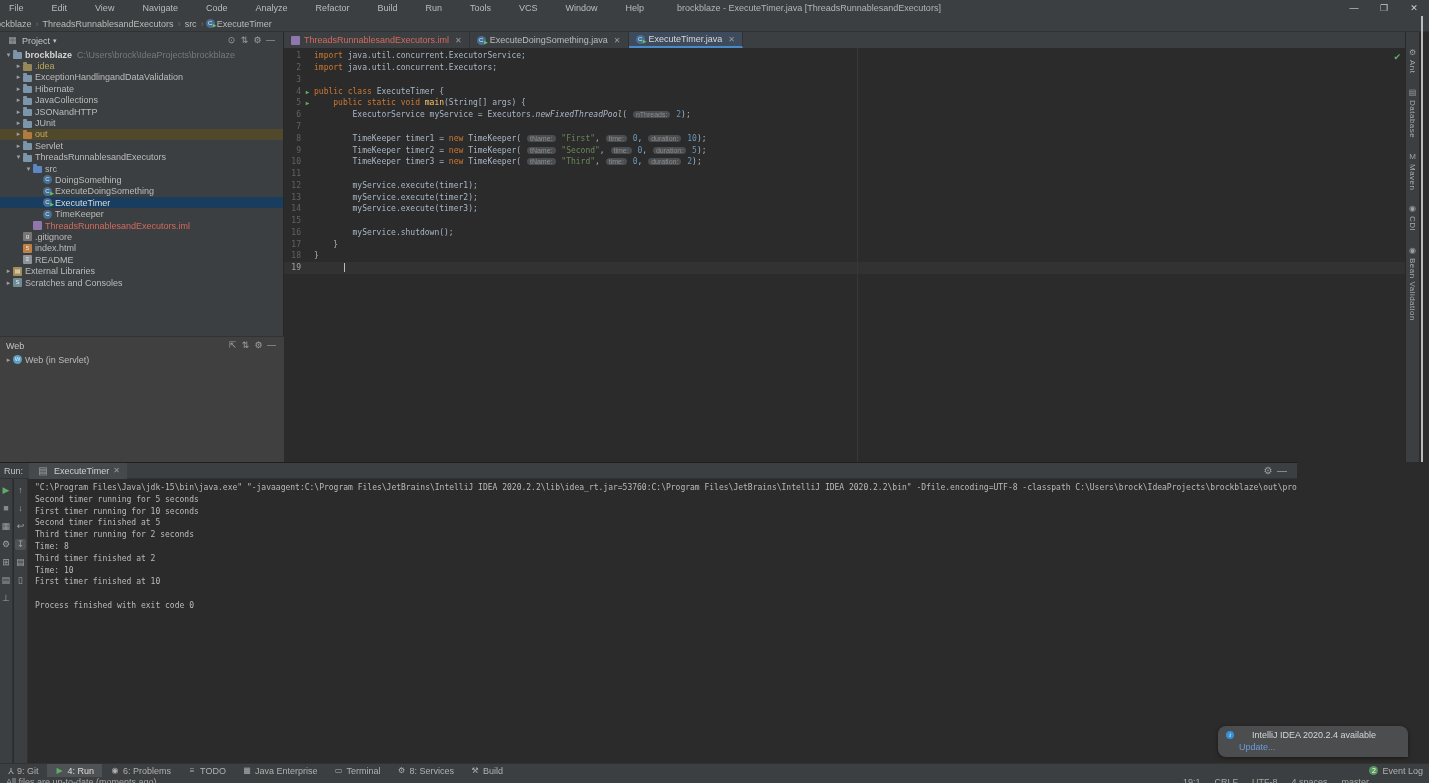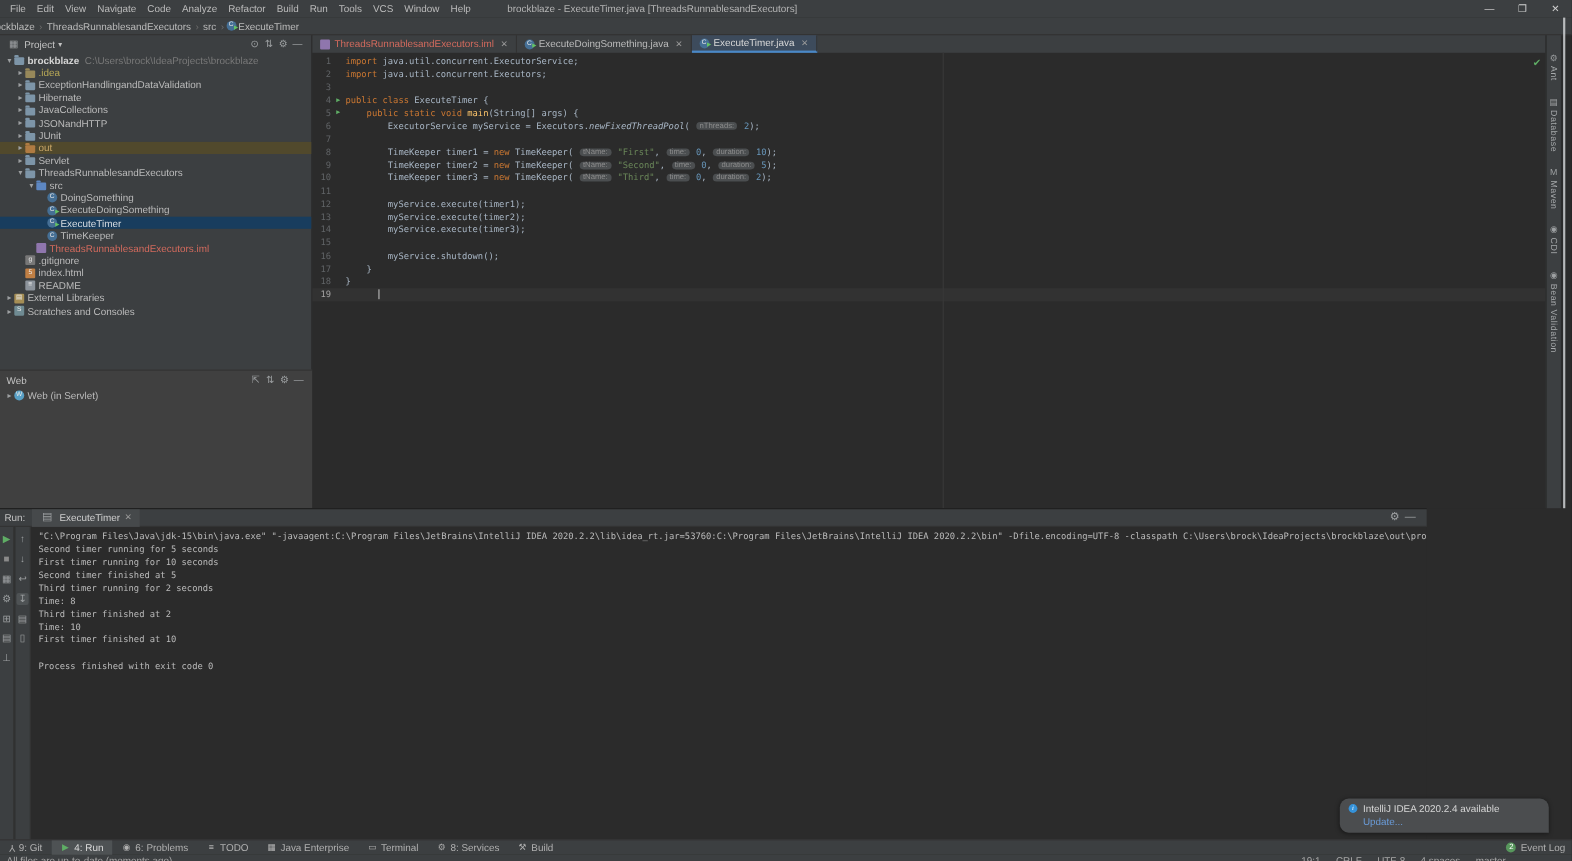--- a/index.html
+++ b/index.html
@@ -2,21 +2,21 @@
 <html><head>
 <meta charset="utf-8">
 <style>
   * { margin:0; padding:0; box-sizing:border-box; }
   html,body { background:#1e1e1e; }
   body { font-family:"Liberation Sans", sans-serif; }
   .app { position:relative; width:1429px; height:783px; overflow:hidden; background:#2b2b2b; color:#bbbbbb; }
 
   
   .titlebar { position:absolute; left:0; top:0; width:1429px; height:16px; background:#3c3f41; display:flex; align-items:center; font-size:9px; color:#bbbbbb; }
-  .menus { display:flex; gap:0; padding-left:4px; }
+  .menus { display:flex; gap:18px; padding-left:4px; }
   .menu-item { padding:1px 5px; cursor:default; }
   .win-title { margin-left:28px; color:#b4b4b4; }
   .win-controls { position:absolute; right:0; top:0; height:16px; display:flex; }
   .win-btn { width:30px; height:16px; display:flex; align-items:center; justify-content:center; font-size:9px; color:#cfcfcf; }
 
   .navrow { position:absolute; left:0; top:16px; width:1429px; height:16px; background:#3c3f41; border-bottom:1px solid #323232; display:flex; align-items:center; font-size:9px; }
   .crumbs { display:flex; align-items:center; margin-left:-14px; white-space:nowrap; overflow:hidden; }
   .crumb { color:#bbbbbb; padding:0 2px; }
   .crumb-sep { color:#6e6e6e; padding:0 2px; }
   .main-toolbar { position:absolute; right:12px; top:16px; height:16px; display:flex; align-items:center; gap:6px; }
@@ -97,21 +97,21 @@
   .bb-item.active { background:#4e5254; color:#dcdcdc; }
   .bb-item .icon { width:10px; height:10px; font-size:8px; }
   .bb-right { position:absolute; right:6px; display:flex; align-items:center; gap:4px; }
   .badge { width:9px; height:9px; border-radius:50%; background:#57965c; color:#fff; font-size:7px; line-height:9px; text-align:center; }
   .statusrow { position:absolute; left:0; top:777px; width:1429px; height:6px; background:#3c3f41; overflow:hidden; font-size:9px; color:#a7a7a7; }
   .statusrow .sl { position:absolute; left:6px; top:0; }
   .statusrow .sr { position:absolute; right:60px; top:0; display:flex; gap:14px; }
 
   
   .notification { position:absolute; left:1218px; top:726px; width:190px; height:31px; background:#4b4d4f; border-radius:8px 8px 0 8px; padding:4px 8px; font-size:9px; box-shadow:0 1px 4px rgba(0,0,0,.4); }
-  .notif-title { display:flex; align-items:center; gap:5px; color:#d6d6d6; }
+  .notif-title { display:flex; align-items:center; gap:18px; color:#d6d6d6; }
   .info-dot { width:8px; height:8px; border-radius:50%; background:#3592d9; color:#fff; font-size:6px; line-height:8px; text-align:center; flex:none; font-style:italic; font-family:"Liberation Serif",serif; }
   .notif-link { color:#6a9bd8; margin-left:13px; margin-top:2px; }
 
   .shape-mag { position:relative; width:10px; height:10px; }
   .shape-mag::before { content:""; position:absolute; left:1px; top:1px; width:5px; height:5px; border:1px solid #b6b8ba; border-radius:50%; }
   .shape-mag::after { content:""; position:absolute; left:7px; top:7px; width:3px; height:1px; background:#b6b8ba; transform:rotate(45deg); transform-origin:0 0; }
   .shape-bug { width:8px; height:9px; border-radius:4px; background:#5fad65; position:relative; margin-top:1px; }
   .shape-bug::before { content:""; position:absolute; left:0; top:3px; width:8px; height:1px; background:#3c3f41; }
   .shape-branch { display:inline-block; transform:rotate(180deg); font-size:9px; color:#b0b0b0; }
 </style>

